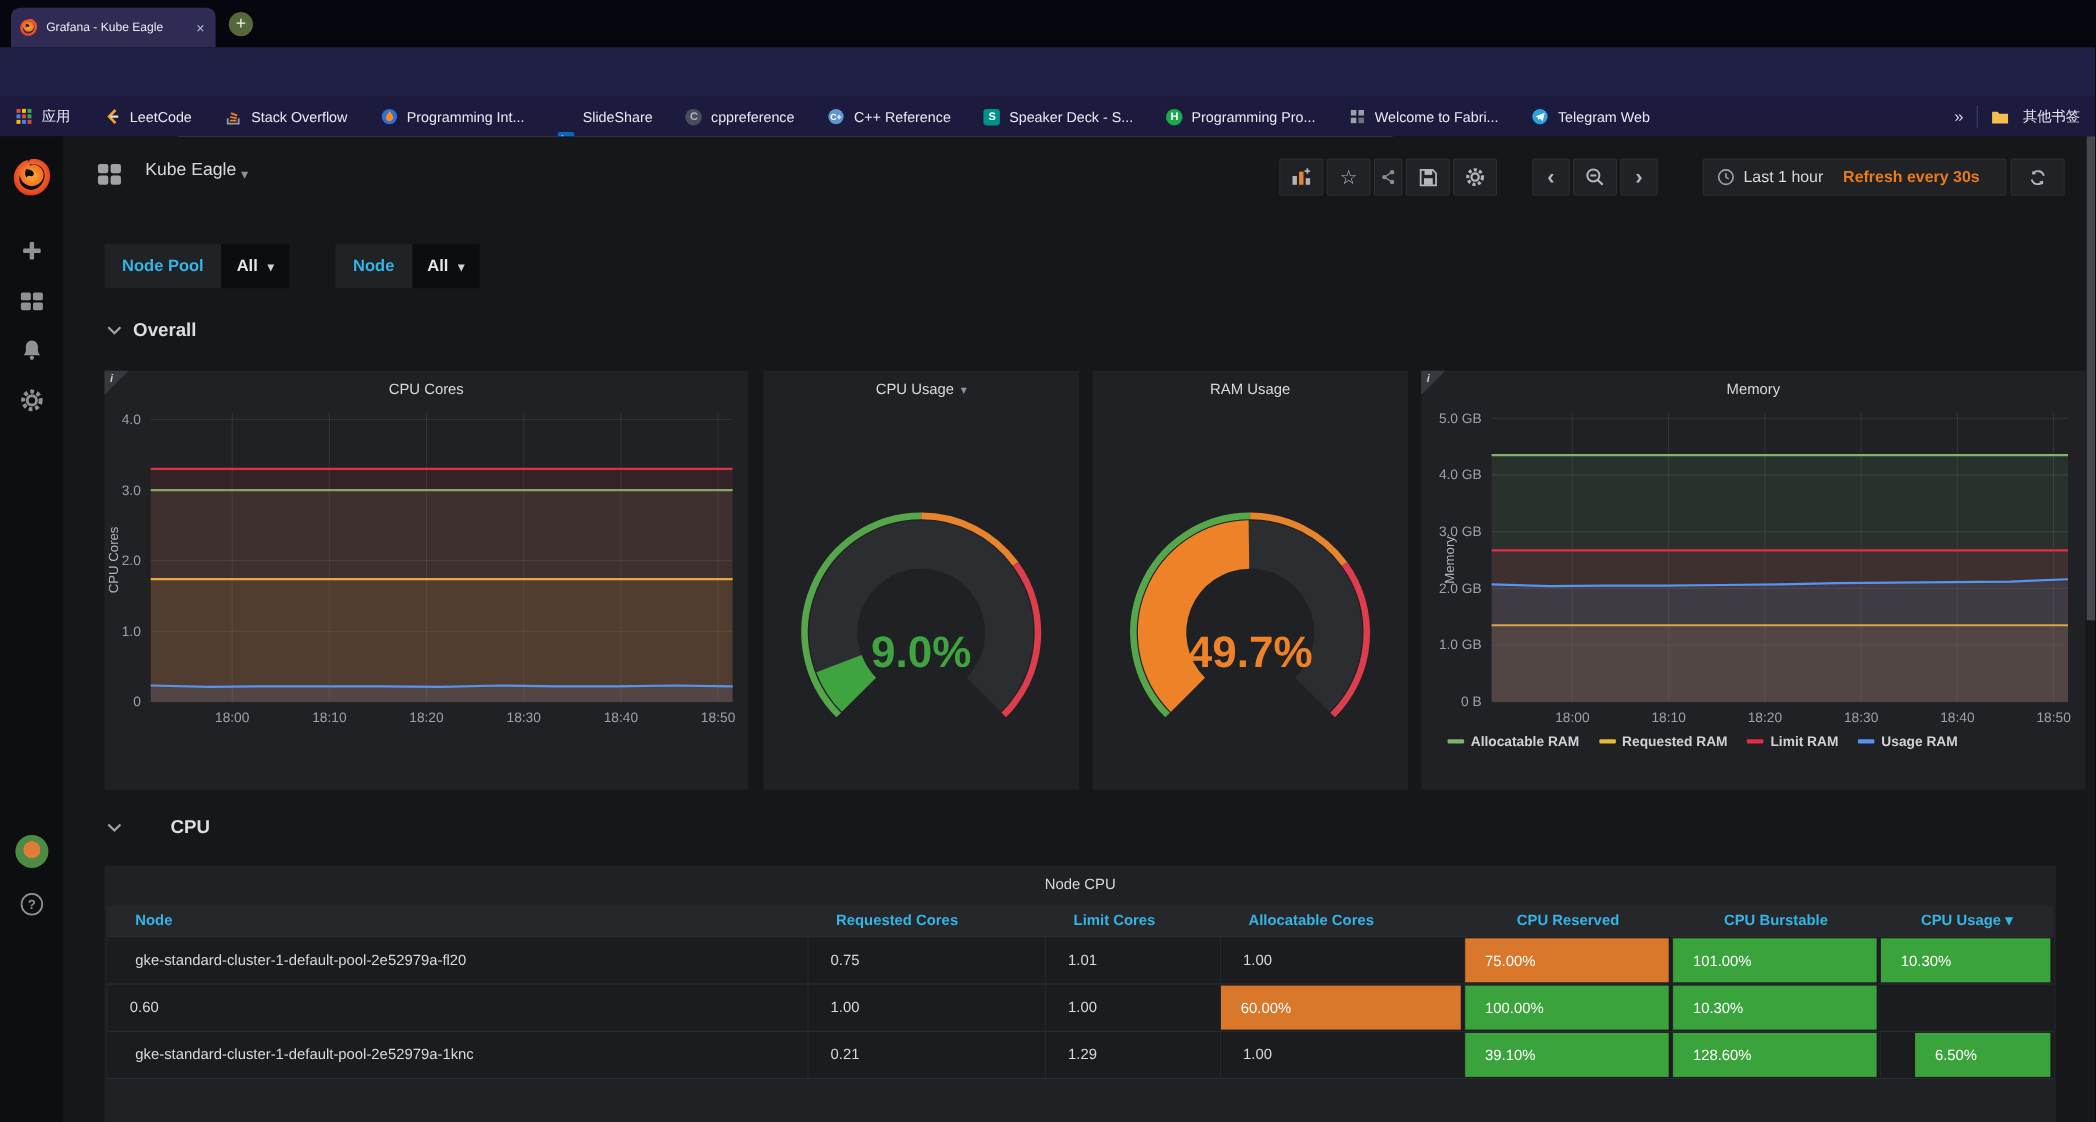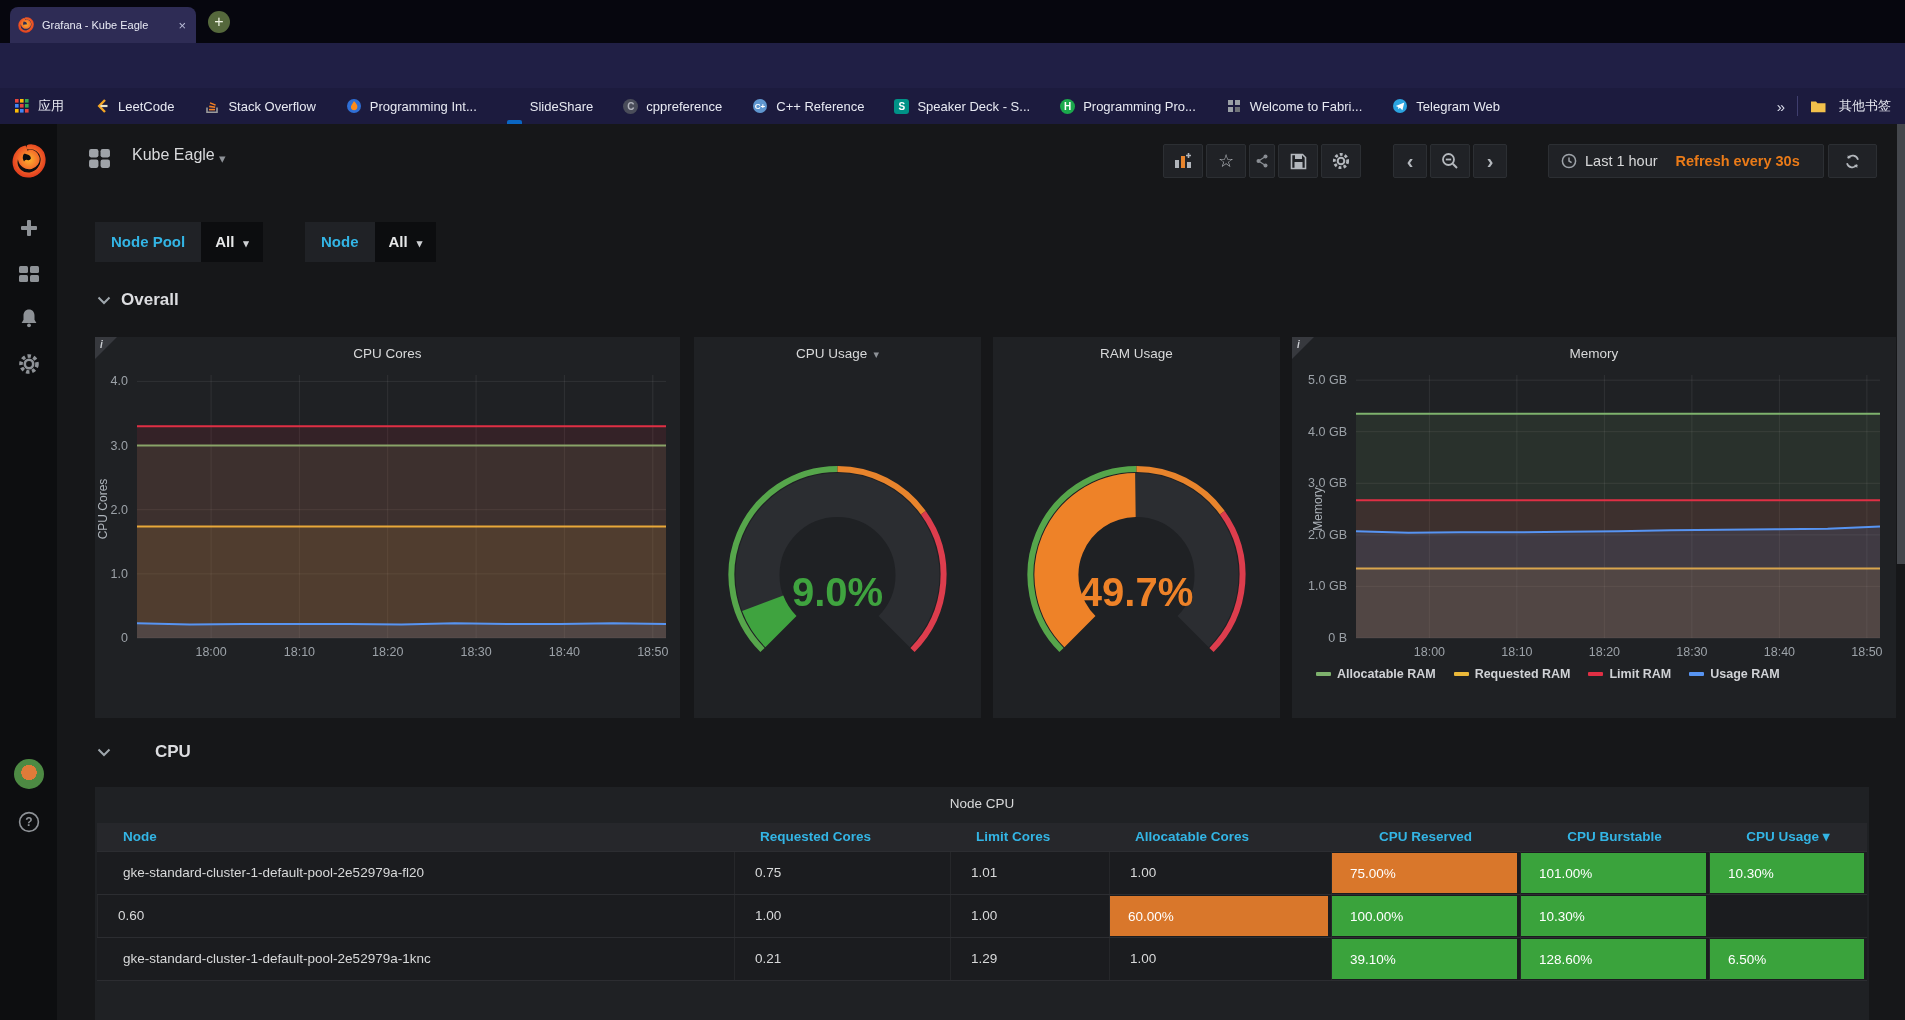--- a/index.html
+++ b/index.html
@@ -609,20 +609,20 @@
           <div class="td num">0.21</div>
           <div class="td num">1.29</div>
           <div class="td num">1.00</div>
           <div class="ccwrap">
             <div class="cc" style="background: rgb(58, 163, 60);">39.10%</div>
           </div>
           <div class="ccwrap">
             <div class="cc" style="background: rgb(58, 163, 60);">128.60%</div>
           </div>
           <div class="ccwrap">
-            <div class="cc" style="background: rgb(58, 163, 60);">6.50%</div>
+            <div class="cc" style="background: rgb(58, 163, 60); margin-left: 31px;">6.50%</div>
           </div>
         </div>
       </div>
   </div>
 
   <div class="abs vscroll"></div>
 </div>
 
 </body></html>

